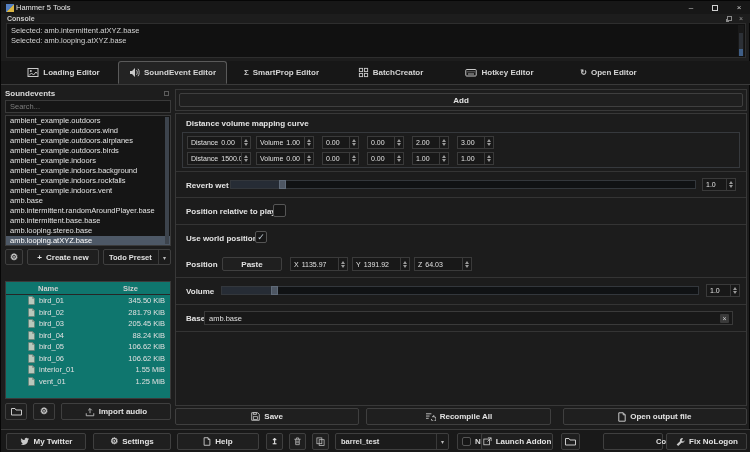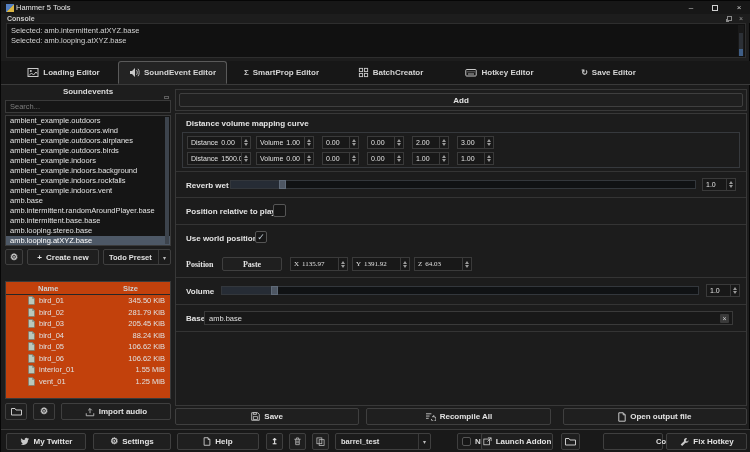--- a/index.html
+++ b/index.html
@@ -53,41 +53,41 @@
   .shandle { position:absolute; top:-1px; width:7px; height:9px; background:#4d5663; border:1px solid #5f6a78; }
   .cb { background:#161616; border:1px solid #555; display:flex; align-items:center; justify-content:center; border-radius:2px; }
   .cb .mark { display:none; color:#c2cdd8; font-size:9px; line-height:1; }
   .cb.checked .mark { display:block; }
   .dd-arrow { margin-left:auto; align-self:stretch; width:12px; border-left:1px solid #3a3a3a; display:flex; align-items:center; justify-content:center; color:#bbb; font-size:6px; }
   .detach { width:5px; height:5px; border:1px solid #5c5c5c; }
   .hr { height:1px; background:#343434; }
   svg { display:block; }
 
   
-  #se-head { left:4px; top:86px; width:166px; height:12px; display:flex; align-items:center;flex-direction:column; }
+  #se-head { left:4px; top:86px; width:166px; height:12px; display:flex; align-items:center; }
   #se-title { font-weight:bold; font-size:8px; color:#dcdcdc; }
   #se-head .detach { margin-left:auto; margin-right:2px; }
   #se-search { left:4px; top:99px; width:166px; height:13px; }
   #se-search input { width:100%; height:100%; background:#161616; border:1px solid #3a3a3a; color:#ddd; font-size:7.5px; padding-left:4px; font-family:"Liberation Sans",sans-serif; outline:none; }
   #se-search input::placeholder { color:#7d7d7d; }
   #se-list { left:4px; top:114px; width:166px; height:131px; background:#151515; border:1px solid #3a3a3a; overflow:hidden; }
   .se-item { height:10px; line-height:10px; padding-left:4px; font-size:7.5px; color:#e2e2e2; white-space:nowrap; }
   .se-item.selected { background:#4d5866; color:#fff; }
   #se-scroll { position:absolute; right:1px; top:1px; bottom:1px; width:4px; background:#202225; }
   #se-thumb { position:absolute; left:0; right:0; top:0; bottom:0; background:#3c434c; }
   #se-btnrow { left:4px; top:248px; width:166px; height:16px; display:flex; }
   #se-gear { width:18px; height:16px; }
   #se-create { width:72px; height:16px; margin-left:4px; }
   #se-preset { width:68px; height:16px; margin-left:4px; background:#1b1b1b; border:1px solid #3f3f3f; border-radius:2px; display:flex; align-items:center; }
   #se-preset .pv { padding-left:5px; font-size:7.5px; font-weight:bold; color:#e0e0e0; }
 
   #ae-head { left:4px; top:266px; width:166px; height:12px; display:flex; align-items:center; }
   #ae-title { font-weight:bold; font-size:8px; color:#dcdcdc; }
   #ae-head .detach { margin-left:auto; margin-right:2px; border-color:#3c3c3c; }
-  #ae-table { left:4px; top:280px; width:166px; height:118px; background:#c2410c; border:1px solid #3a3a3a; }
+  #ae-table { left:4px; top:280px; width:166px; height:118px; background:#0f766e; border:1px solid #3a3a3a; }
   #ae-thead { display:flex; height:13px; align-items:center; border-bottom:1px solid #262626; }
   #ae-thead .c1 { padding-left:32px; font-size:7.5px; font-weight:bold; color:#cfcfcf; }
   #ae-thead .c2 { margin-left:auto; margin-right:32px; font-size:7.5px; font-weight:bold; color:#cfcfcf; }
   .ae-row { display:flex; align-items:center; height:11.5px; }
   .ae-row .fico { margin-left:22px; }
   .ae-row .fname { margin-left:4px; font-size:7.5px; color:#e0e0e0; }
   .ae-row .fsize { margin-left:auto; margin-right:5px; font-size:7.5px; color:#e0e0e0; }
   #ae-import-row { left:4px; top:402px; width:166px; height:17px; display:flex; }
   #imp-folder { width:22px; height:17px; }
   #imp-gear { width:22px; height:17px; margin-left:6px; }
@@ -104,21 +104,21 @@
   #curvebox { position:absolute; left:6px; top:18px; width:558px; height:36px; border:1px solid #36393d; }
   .curverow { display:flex; align-items:center; height:13px; margin:3px 0 0 4px; gap:0; }
   .curverow .w64 { width:64px; } .curverow .w58 { width:58px; margin-left:5px; } .curverow .w37 { width:37px; margin-left:8px; }
   #sec-reverb { height:25px; }
   #reverb-slider { position:absolute; left:54px; top:8px; width:466px; }
   #reverb-spin { position:absolute; left:526px; top:6px; width:34px; height:13px; }
   #sec-posrel { height:26px; }
   #posrel-cb { position:absolute; left:97px; top:6px; width:13px; height:13px; }
   #sec-useworld { height:26px; }
   #useworld-cb { position:absolute; left:79px; top:6px; width:12px; height:12px; }
-  #sec-position { height:26px;font-family:Liberation Serif, serif; }
+  #sec-position { height:26px; }
   #paste-btn { position:absolute; left:46px; top:6px; width:60px; height:14px; }
   #pos-x { position:absolute; left:114px; top:6px; width:58px; height:14px; }
   #pos-y { position:absolute; left:176px; top:6px; width:58px; height:14px; }
   #pos-z { position:absolute; left:238px; top:6px; width:58px; height:14px; }
   #sec-volume { height:26px; }
   #volume-slider { position:absolute; left:45px; top:8px; width:478px; }
   #volume-spin { position:absolute; left:530px; top:6px; width:34px; height:13px; }
   #sec-base { height:26px; }
   #base-field { position:absolute; left:28px; top:6px; width:529px; height:14px; display:flex; align-items:center; }
   #base-field .bval { padding-left:4px; font-size:7.5px; color:#e0e0e0; }
@@ -129,21 +129,21 @@
 
   
   #toolbar { left:0; top:428px; width:750px; height:24px; background:#191919; border-top:1px solid #3a3a3a; }
   #toolbar .btn, #toolbar .ddbox { position:absolute; top:3px; height:17px; }
   #tb-twitter { left:5px; width:80px; }
   #tb-settings { left:92px; width:78px; }
   #tb-help { left:176px; width:82px; }
   #tb-up { left:265px; width:17px; }
   #tb-trash { left:288px; width:17px; }
   #tb-copy { left:311px; width:17px; }
-  #tb-addon-dd { left:334px; width:96px; }
+  #tb-addon-dd { left:334px; width:114px; }
   #tb-ncm { left:436px; width:38px;margin-left:20px; }
   #tb-launch { left:480px; width:72px; }
   #tb-folder { left:560px; width:19px; }
   #tb-content-dd { left:602px; width:60px;padding-left:47px; }
   #tb-nologon { left:665px; width:81px; }
   .ddbox { background:#1b1b1b; border:1px solid #3f3f3f; border-radius:2px; display:flex; align-items:center; }
   .ddbox .pv { padding-left:5px; font-size:7.5px; font-weight:bold; color:#e0e0e0; }
   #tb-ncm .ncm-box { width:9px; height:9px; margin-left:4px; }
   #tb-ncm .ncm-lab { margin-left:4px; font-size:8px; font-weight:bold; }
   .gearglyph { font-size:9px; color:#c8c8c8; line-height:1; }
@@ -224,21 +224,21 @@
       <span class="tico">
         <svg width="12" height="11" viewBox="0 0 12 11">
             <rect x="0.8" y="2.5" width="10.4" height="6.5" rx="0.8" fill="none" stroke="#c9c9c9"></rect>
             <path d="M2.5 4.8h1M4.5 4.8h1M6.5 4.8h1M8.5 4.8h1M3 7h6" stroke="#c9c9c9" stroke-width="0.9" fill="none"></path>
           </svg>
       </span>
       <span>Hotkey Editor</span>
     </div>
     <div class="tab">
       <span class="tico">↻</span>
-      <span>Save Editor</span>
+      <span>Open Editor</span>
     </div>
   </div>
 
   <div id="se-head" class="abs">
     <span id="se-title">Soundevents</span>
     <span class="detach"></span>
   </div>
   <div id="se-search" class="abs">
     <input placeholder="Search..." style="">
   </div>
@@ -734,17 +734,17 @@
     <div id="tb-content-dd" class="ddbox">
       <span class="pv">Content</span>
       <span class="dd-arrow">▾</span>
     </div>
     <div id="tb-nologon" class="btn">
       <span>
         <svg width="10" height="10" viewBox="0 0 11 11">
             <path d="M8 1.2a2.6 2.6 0 0 0-2.5 3.4L1.8 8.3 3.5 10l3.7-3.7A2.6 2.6 0 0 0 10.5 3.5L8.8 5.2 7.2 3.6 8.9 1.9z" fill="#c9c9c9"></path>
           </svg>
       </span>
-      <span>Fix Hotkey</span>
+      <span>Fix NoLogon</span>
     </div>
   </div>
 
 </div>
 
 </body></html>

